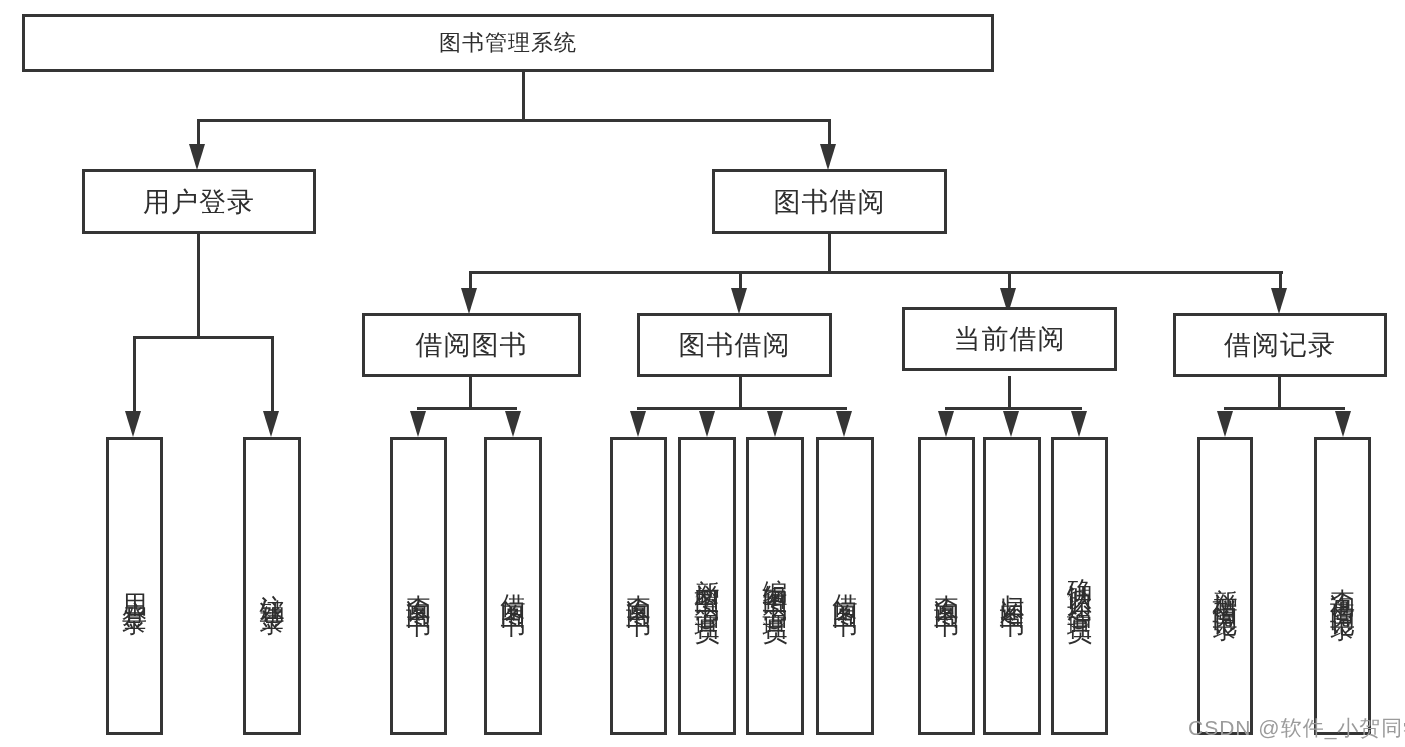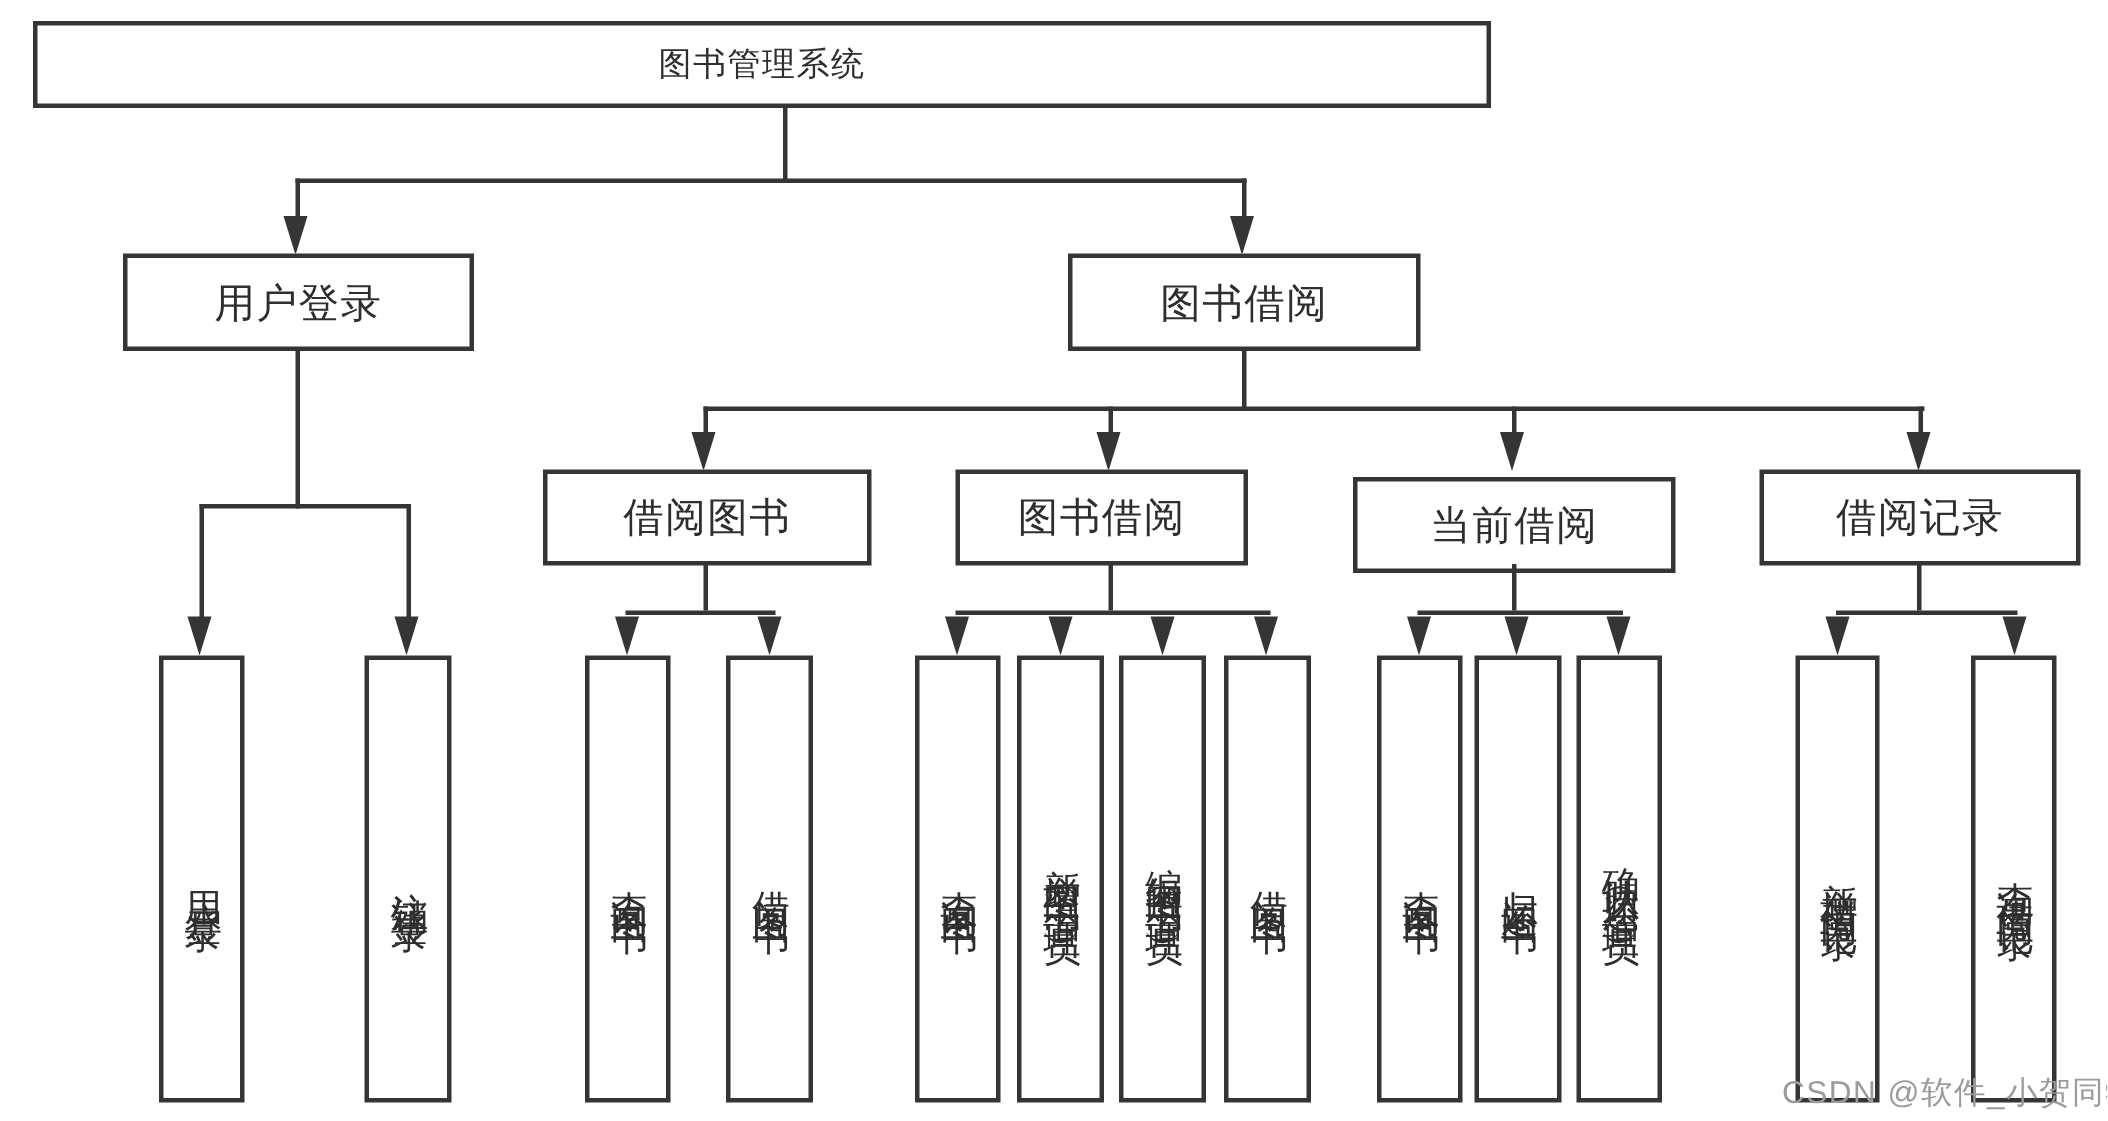--- a/index.html
+++ b/index.html
@@ -72,21 +72,21 @@
   <div class="ah" style="left:1000px;top:288px"></div>
   <div class="vl" style="left:1279px;top:271px;height:20px"></div>
   <div class="ah" style="left:1271px;top:288px"></div>
 
   <div class="hbox" style="left:362px;top:313px;width:219px;height:64px">
     <span>借阅图书</span>
   </div>
   <div class="hbox" style="left:637px;top:313px;width:195px;height:64px">
     <span>图书借阅</span>
   </div>
-  <div class="hbox" style="left:902px;top:318px;width:215px;height:64px">
+  <div class="hbox" style="left:902px;top:307px;width:215px;height:64px">
     <span>当前借阅</span>
   </div>
   <div class="hbox" style="left:1173px;top:313px;width:214px;height:64px">
     <span>借阅记录</span>
   </div>
 
   <div class="vl" style="left:469px;top:376px;height:31px"></div>
   <div class="hl" style="left:417px;top:407px;width:100px"></div>
   <div class="ah" style="left:410px;top:411px"></div>
   <div class="ah" style="left:505px;top:411px"></div>

